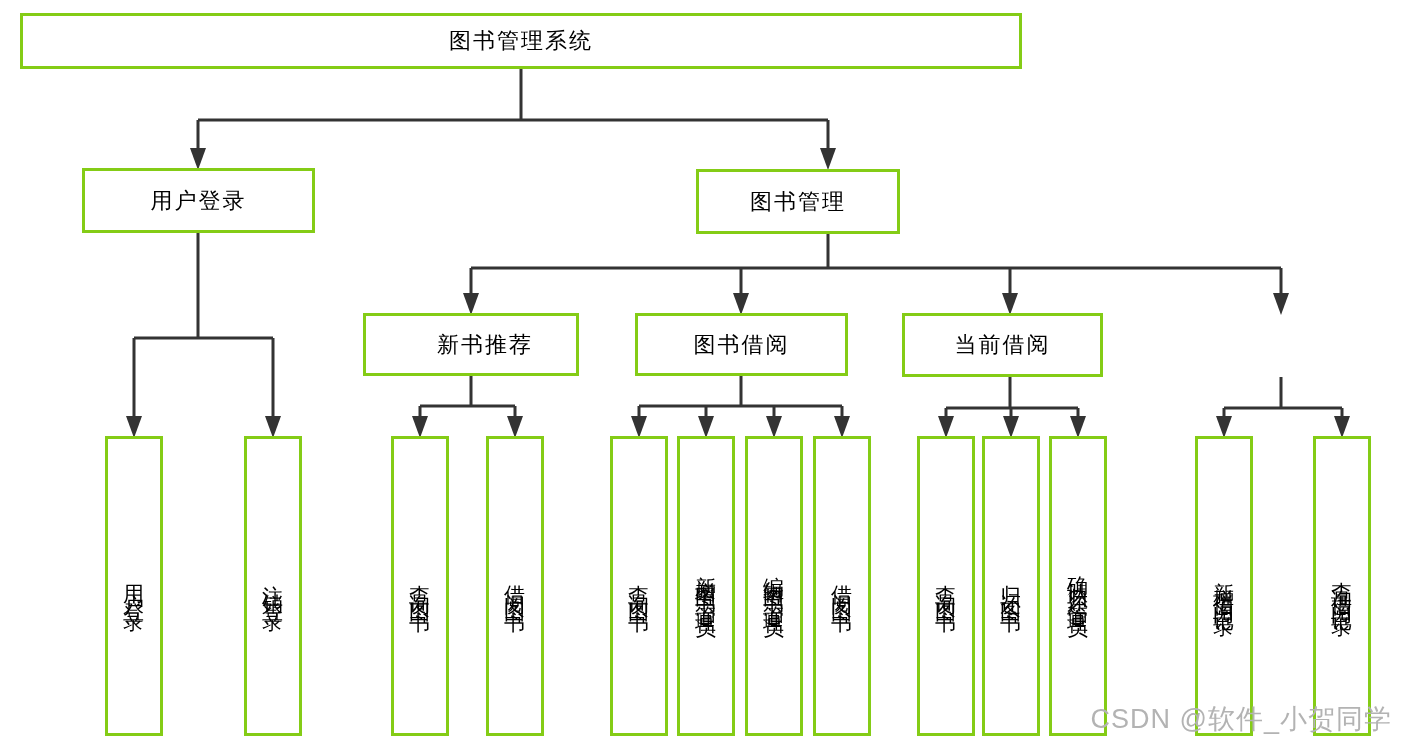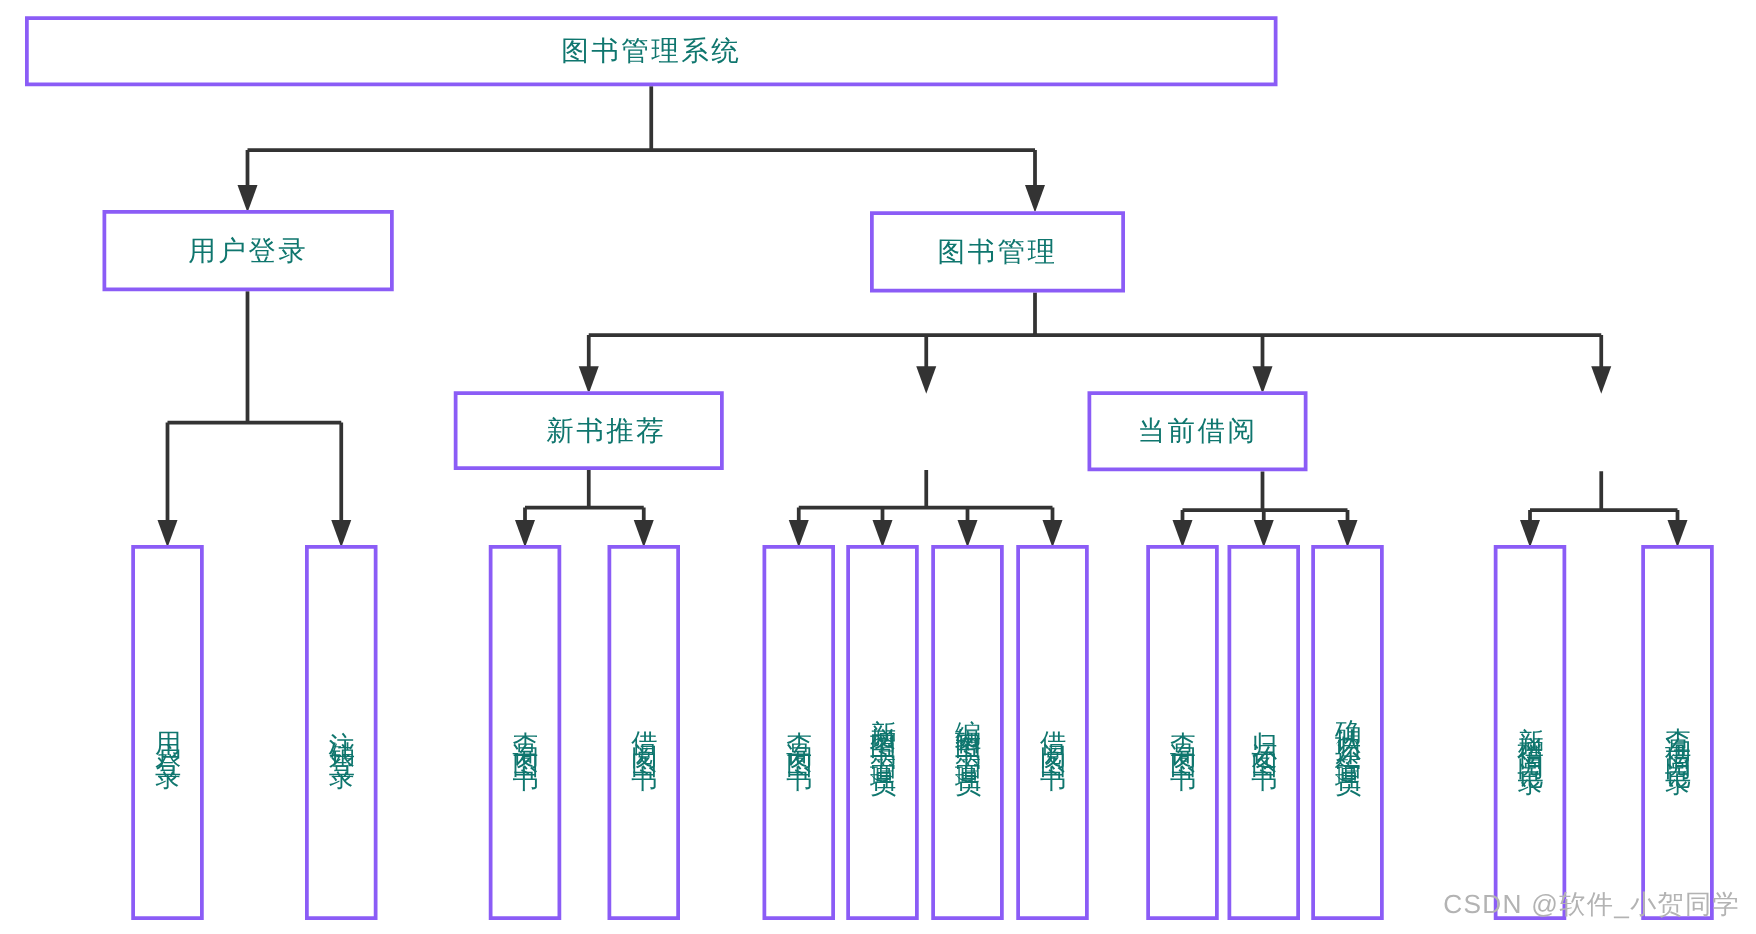--- a/index.html
+++ b/index.html
@@ -17,23 +17,23 @@
   }
   #edges {
     position: absolute;
     left: 0; top: 0;
     width: 1405px;
     height: 747px;
   }
   .node {
     position: absolute;
     box-sizing: border-box;
-    border: 3px solid #8b5cf6;
+    border: 3px solid #84cc16;
     background: #ffffff;
-    color: #0f766e;
+    color: #000000;
     display: flex;
     align-items: center;
     justify-content: center;
     text-align: center;
   }
   .h-node {
     font-size: 22px;
     letter-spacing: 2px;
     white-space: nowrap;
   }
@@ -41,21 +41,21 @@
     writing-mode: vertical-rl;
     text-orientation: mixed;
     font-size: 21px;
     letter-spacing: 9px;
     line-height: 1;
   }
   .watermark {
     position: absolute;
     right: 13px;
     bottom: 10px;
-    font-size: 21px;
+    font-size: 27px;
     color: #b3b3b3;
     letter-spacing: 1px;
     white-space: nowrap;
     z-index: 5;
   }
 </style>
 </head>
 <body>
 
 <div id="canvas">
@@ -103,21 +103,24 @@
   <div class="node h-node" style="left:82px; top:168px; width:233px; height:65px;">
     <span>用户登录</span>
   </div>
   <div class="node h-node" style="left:696px; top:169px; width:204px; height:65px;">
     <span>图书管理</span>
   </div>
 
   <div class="node h-node" style="left:363px; top:313px; width:216px; height:63px;padding-left:28px;">
     <span>新书推荐</span>
   </div>
-  <div class="node h-node" style="left:870px; top:313px; width:176px; height:64px;">
+  <div class="node h-node" style="left:635px; top:313px; width:213px; height:63px;">
+    <span>图书借阅</span>
+  </div>
+  <div class="node h-node" style="left:902px; top:313px; width:201px; height:64px;">
     <span>当前借阅</span>
   </div>
 
   <div class="node v-node" style="left:105px; top:436px; width:58px; height:300px;">
     <span>用户登录</span>
   </div>
   <div class="node v-node" style="left:244px; top:436px; width:58px; height:300px;">
     <span>注销登录</span>
   </div>
 

